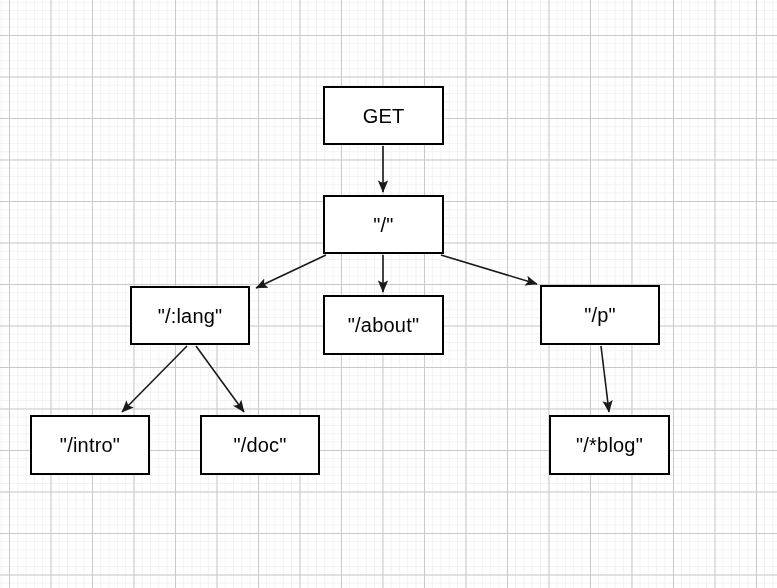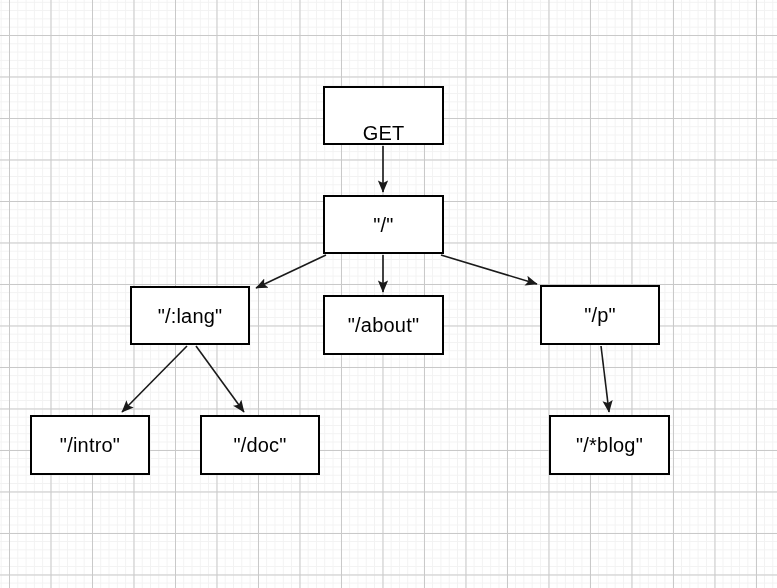--- a/index.html
+++ b/index.html
@@ -79,21 +79,21 @@
         <line x1="326" y1="255" x2="256" y2="288" marker-end="url(#arrowhead)"></line>
         <line x1="383" y1="255" x2="383" y2="292" marker-end="url(#arrowhead)"></line>
         <line x1="441" y1="255" x2="537" y2="284" marker-end="url(#arrowhead)"></line>
         <line x1="187" y1="346" x2="122" y2="412" marker-end="url(#arrowhead)"></line>
         <line x1="196" y1="346" x2="244" y2="412" marker-end="url(#arrowhead)"></line>
         <line x1="601" y1="346" x2="609" y2="412" marker-end="url(#arrowhead)"></line>
       </g>
   </svg>
 
   <div id="node-layer">
-      <div class="node" style="left: 323px; top: 86px; width: 121px; height: 59px; align-items: flex-end;">
+      <div class="node" style="left: 323px; top: 86px; width: 121px; height: 59px;">
         <span class="node-label">GET</span>
       </div>
       <div class="node" style="left: 323px; top: 195px; width: 121px; height: 59px;">
         <span class="node-label">"/"</span>
       </div>
       <div class="node" style="left: 130px; top: 286px; width: 120px; height: 59px;">
         <span class="node-label">"/:lang"</span>
       </div>
       <div class="node" style="left: 323px; top: 295px; width: 121px; height: 60px;">
         <span class="node-label">"/about"</span>

